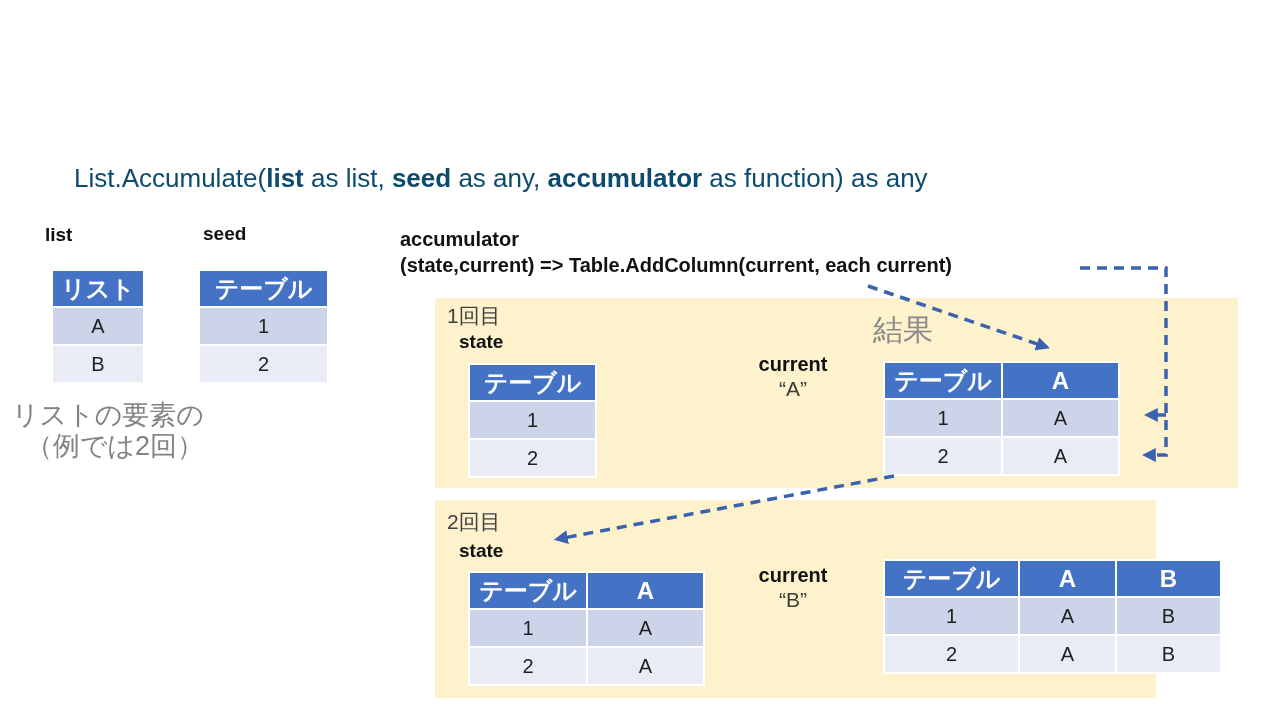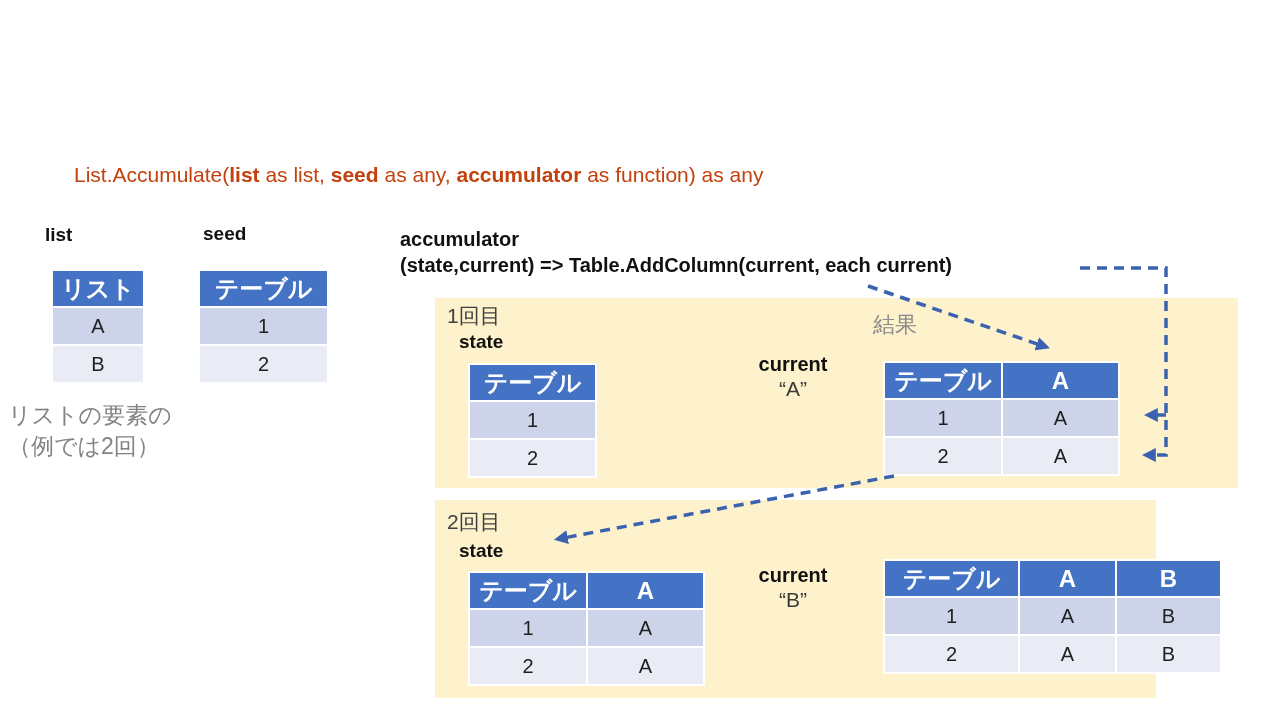--- a/index.html
+++ b/index.html
@@ -5,33 +5,33 @@
   html,body{margin:0;padding:0;background:#e8e8e8;}
   .slide{
     position:relative;width:1280px;height:720px;background:#ffffff;
     font-family:"Liberation Sans","DejaVu Sans",sans-serif;overflow:hidden;
   }
   .abs{position:absolute;}
   .title{
     left:94px;top:60px;font-size:46px;font-weight:300;color:#262626;
     letter-spacing:1px;white-space:nowrap;
   }
-  .signature{left:74px;top:163px;font-size:21px;color:#c2410c;white-space:nowrap;}
+  .signature{left:74px;top:163px;font-size:26px;color:#0c4a6e;white-space:nowrap;}
   .signature b{font-weight:700;}
   .param-label{font-size:19px;font-weight:700;color:#111;white-space:nowrap;}
   .accum-block{left:400px;top:226px;font-size:20px;font-weight:700;color:#111;
     line-height:26px;white-space:nowrap;}
-  .note{left:8px;top:400px;width:196px;text-align:left;font-size:23px;
+  .note{left:8px;top:400px;width:196px;text-align:right;font-size:27px;
     line-height:31px;color:#828282;font-weight:300;}
   .panel{background:#FDF2CC;}
   .panel-1{left:435px;top:298px;width:803px;height:190px;}
   .panel-2{left:435px;top:500px;width:721px;height:198px;}
   .iter-label{font-size:21px;color:#3f3f3f;white-space:nowrap;}
   .state-label{font-size:19px;font-weight:700;color:#111;}
-  .result-label{font-size:22px;color:#8a8a8a;}
+  .result-label{font-size:30px;color:#8a8a8a;}
   .current-wrap{width:110px;text-align:center;}
   .current-name{font-size:20px;font-weight:700;color:#111;}
   .current-val{font-size:21px;color:#3c3c3c;margin-top:1px;}
   .tbl{
     position:absolute;display:grid;gap:2px;background:#ffffff;padding:2px;
   }
   .th,.td{display:flex;align-items:center;justify-content:center;}
   .th{height:35px;background:#4472C4;color:#ffffff;font-weight:700;font-size:24px;}
   .td{height:36px;font-size:20px;color:#1f1f1f;}
   .r1{background:#CDD4E9;}

